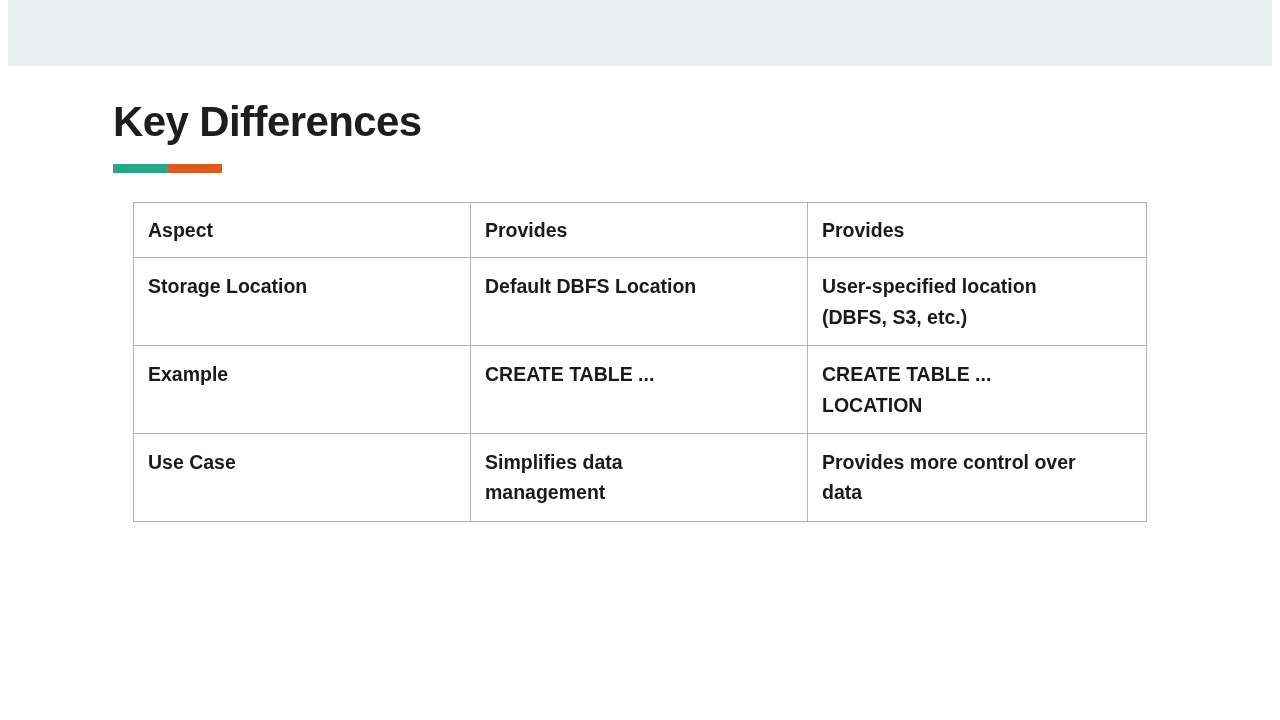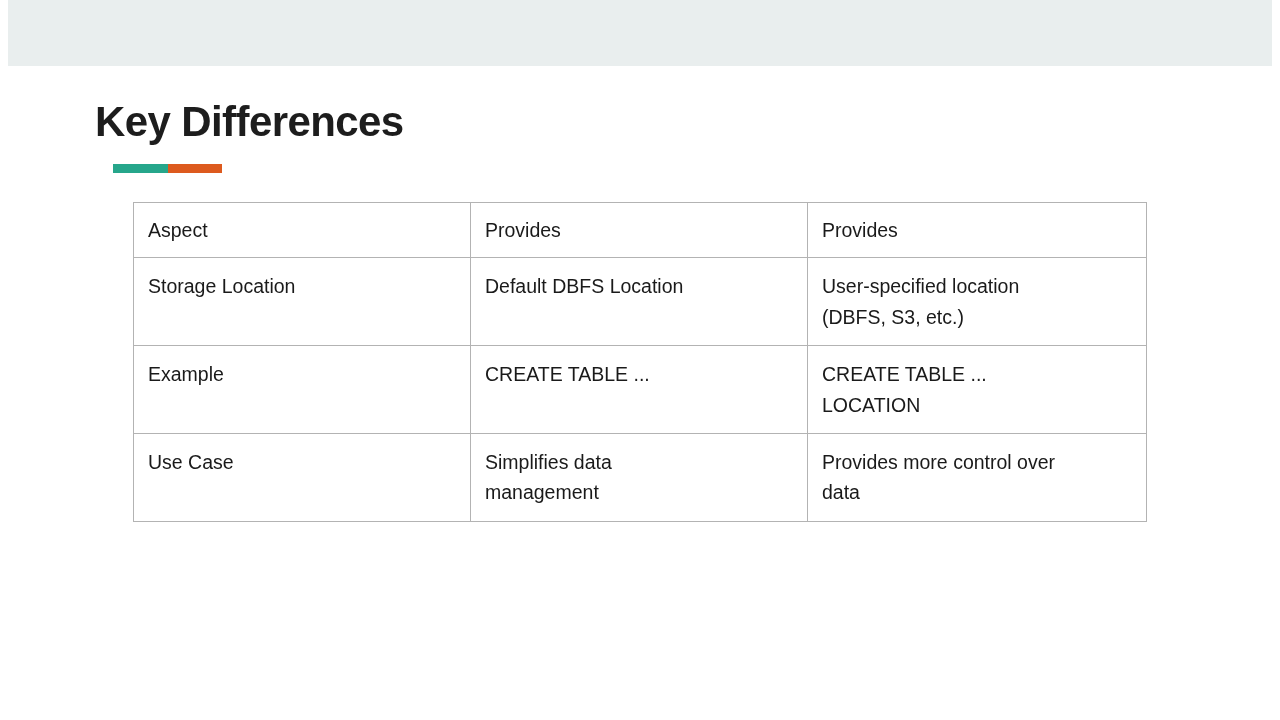--- a/index.html
+++ b/index.html
@@ -30,21 +30,21 @@
     left: 8px;
     top: 0px;
     width: 1264px;
     height: 66px;
     background: #e9eeee;
   }
 
   
   #title-block {
     position: absolute;
-    left: 95px;
+    left: 113px;
     top: 98px;
     width: 900px;
   }
 
   #page-title {
     font-size: 42px;
     font-weight: bold;
     color: #1d1d1d;
     letter-spacing: -0.6px;
     line-height: 1.15;
@@ -83,21 +83,21 @@
   table.cmp col.c-unmanaged  { width: 339px; }
 
   table.cmp th, table.cmp td {
     border: 1px solid #b3b3b3;
     text-align: left;
     vertical-align: top;
     padding: 13px 14px 13px 14px;
     font-size: 19.5px;
     line-height: 1.56;
     color: #1a1a1a;
-    font-weight: normal;
+    font-weight: bold;
     background: #ffffff;
   }
 
   table.cmp thead th {
     height: 51px;
     padding-top: 12px;
     padding-bottom: 12px;
   }
 
   table.cmp tbody td {

